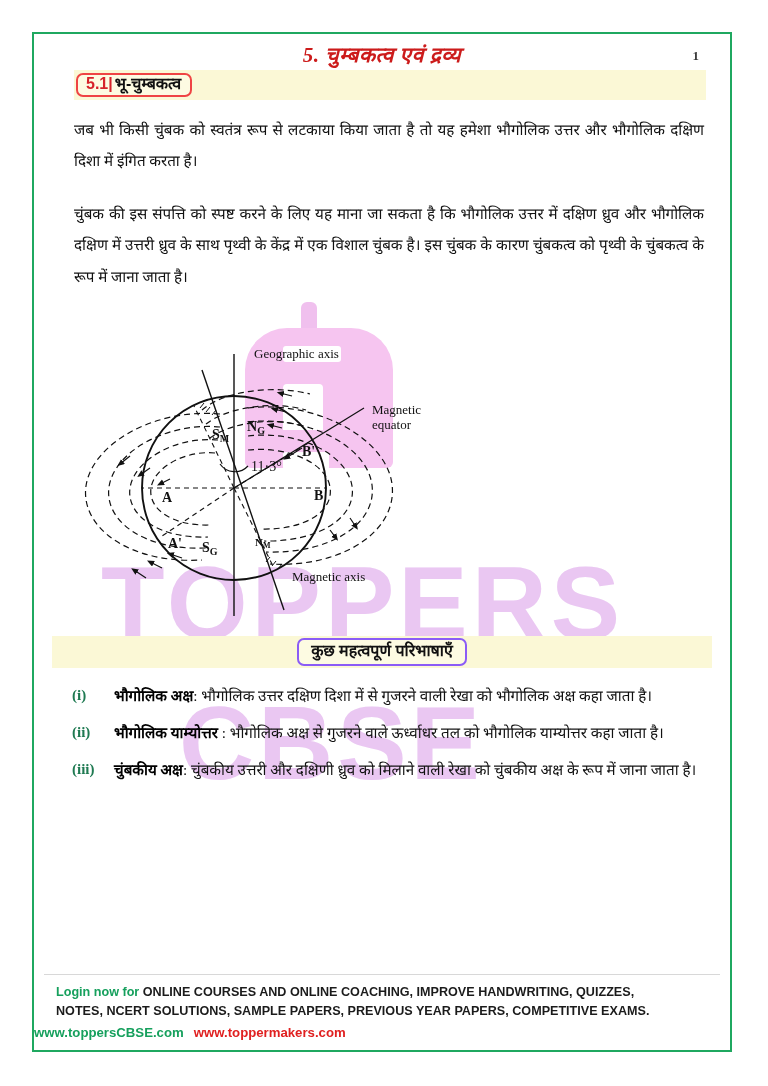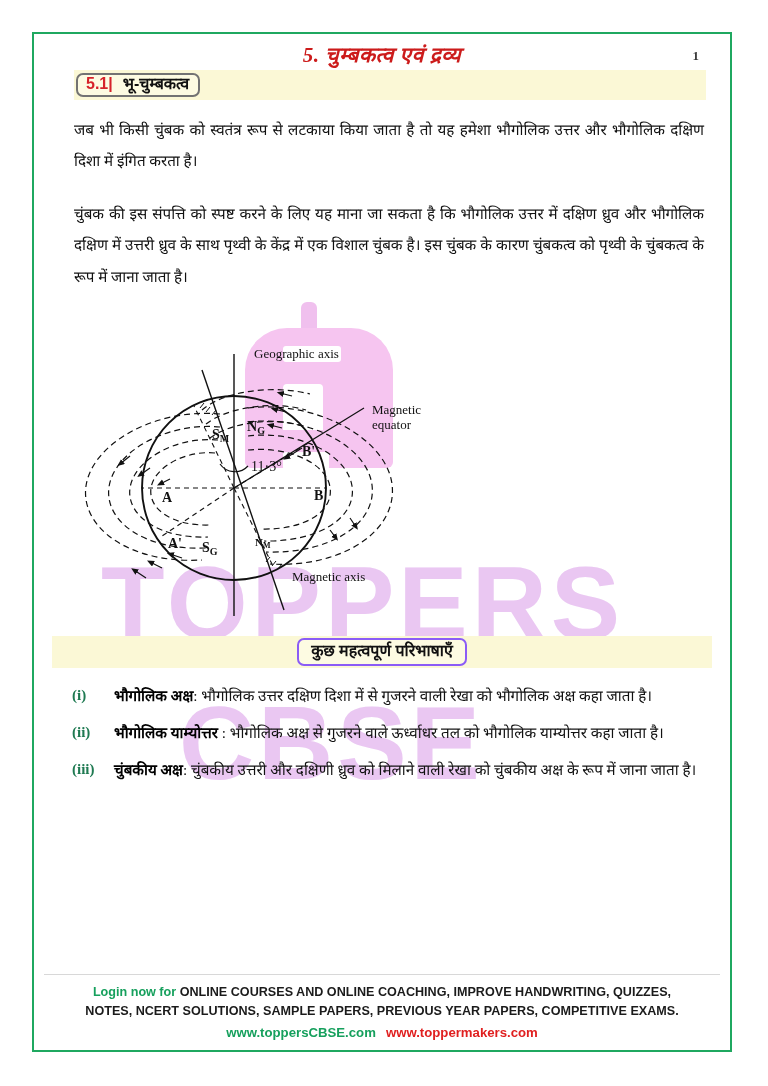--- a/index.html
+++ b/index.html
@@ -152,22 +152,22 @@
     position: relative;
     margin: 8px 24px 0 40px;
     background: #fbf8d6;
     height: 30px;
     display: flex;
     align-items: center;
   }
   .section-chip {
     display: inline-flex;
     align-items: flex-end;
-    gap: 10px;
-    border: 2px solid #737373;
+    gap: 2px;
+    border: 2px solid #ef4444;
     border-radius: 7px;
     background: #fdfbe2;
     padding: 1px 9px 3px 8px;
     margin-left: 2px;
     line-height: 1;
   }
   .section-num {
     color: #d6232a;
     font-weight: bold;
     font-size: 16px;
@@ -257,21 +257,21 @@
     font-weight: bold;
     color: #000000;
   }
 
   
   .footer {
     position: absolute;
     left: 0;
     right: 0;
     bottom: 10px;
-    text-align: center;
+    text-align: left;
   }
   .footer-rule {
     margin: 0 10px 8px 10px;
     height: 1px;
     background: #d8d8d8;
   }
   .footer-line {
     font-family: "Liberation Sans", sans-serif;
     font-size: 12.6px;
     font-weight: bold;

